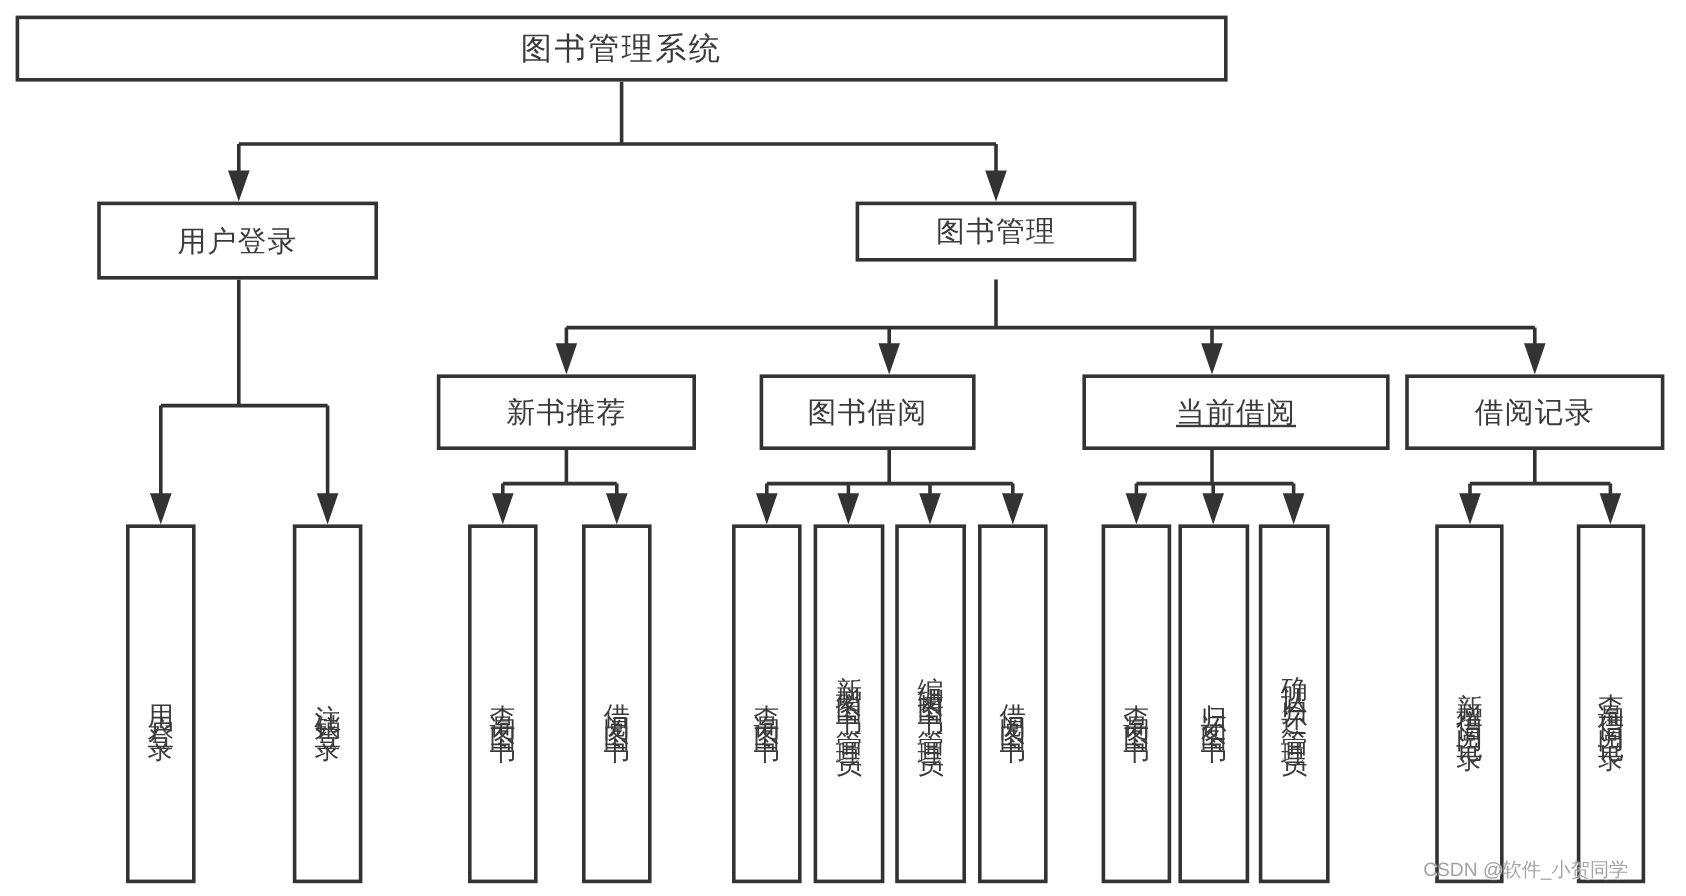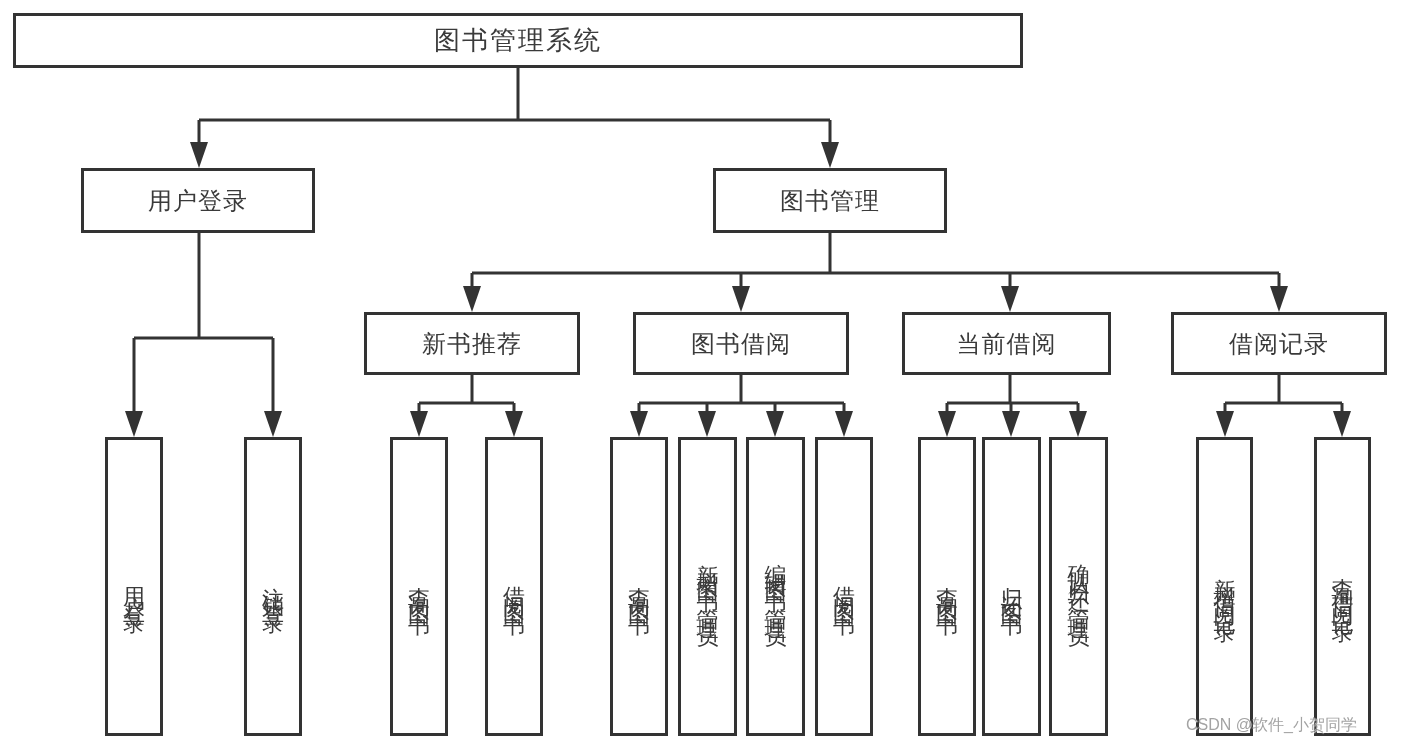--- a/index.html
+++ b/index.html
@@ -77,25 +77,25 @@
       <polygon points="1011,437 1002,411 1020,411"></polygon>
       <polygon points="1078,437 1069,411 1087,411"></polygon>
       <polygon points="1225,437 1216,411 1234,411"></polygon>
       <polygon points="1342,437 1333,411 1351,411"></polygon>
     </g>
   </svg>
 
   <div class="box hbox rootbox" style="left:13px;top:13px;width:1010px;height:55px;">图书管理系统</div>
 
   <div class="box hbox" style="left:81px;top:168px;width:234px;height:65px;">用户登录</div>
-  <div class="box hbox" style="left:713px;top:168px;width:234px;height:65px;">图书管理</div>
+  <div class="box hbox" style="left:713px;top:168px;width:234px;height:50px;">图书管理</div>
 
   <div class="box hbox" style="left:364px;top:312px;width:216px;height:63px;text-align:center;">新书推荐</div>
-  <div class="box hbox" style="left:633px;top:312px;width:216px;height:63px;">图书借阅</div>
-  <div class="box hbox" style="left:902px;top:312px;width:209px;height:63px;">当前借阅</div>
+  <div class="box hbox" style="left:633px;top:312px;width:180px;height:63px;">图书借阅</div>
+  <div class="box hbox" style="left:902px;top:312px;width:256px;height:63px;text-decoration:underline;">当前借阅</div>
   <div class="box hbox" style="left:1171px;top:312px;width:216px;height:63px;">借阅记录</div>
 
   <div class="box vbox" style="left:105px;width:58px;">用户登录</div>
   <div class="box vbox" style="left:244px;width:58px;">注销登录</div>
 
   <div class="box vbox" style="left:390px;width:58px;">查询图书</div>
   <div class="box vbox" style="left:485px;width:58px;">借阅图书</div>
 
   <div class="box vbox" style="left:610px;width:58px;">查询图书</div>
   <div class="box vbox" style="left:678px;width:59px;">新增图书（管理员）</div>

